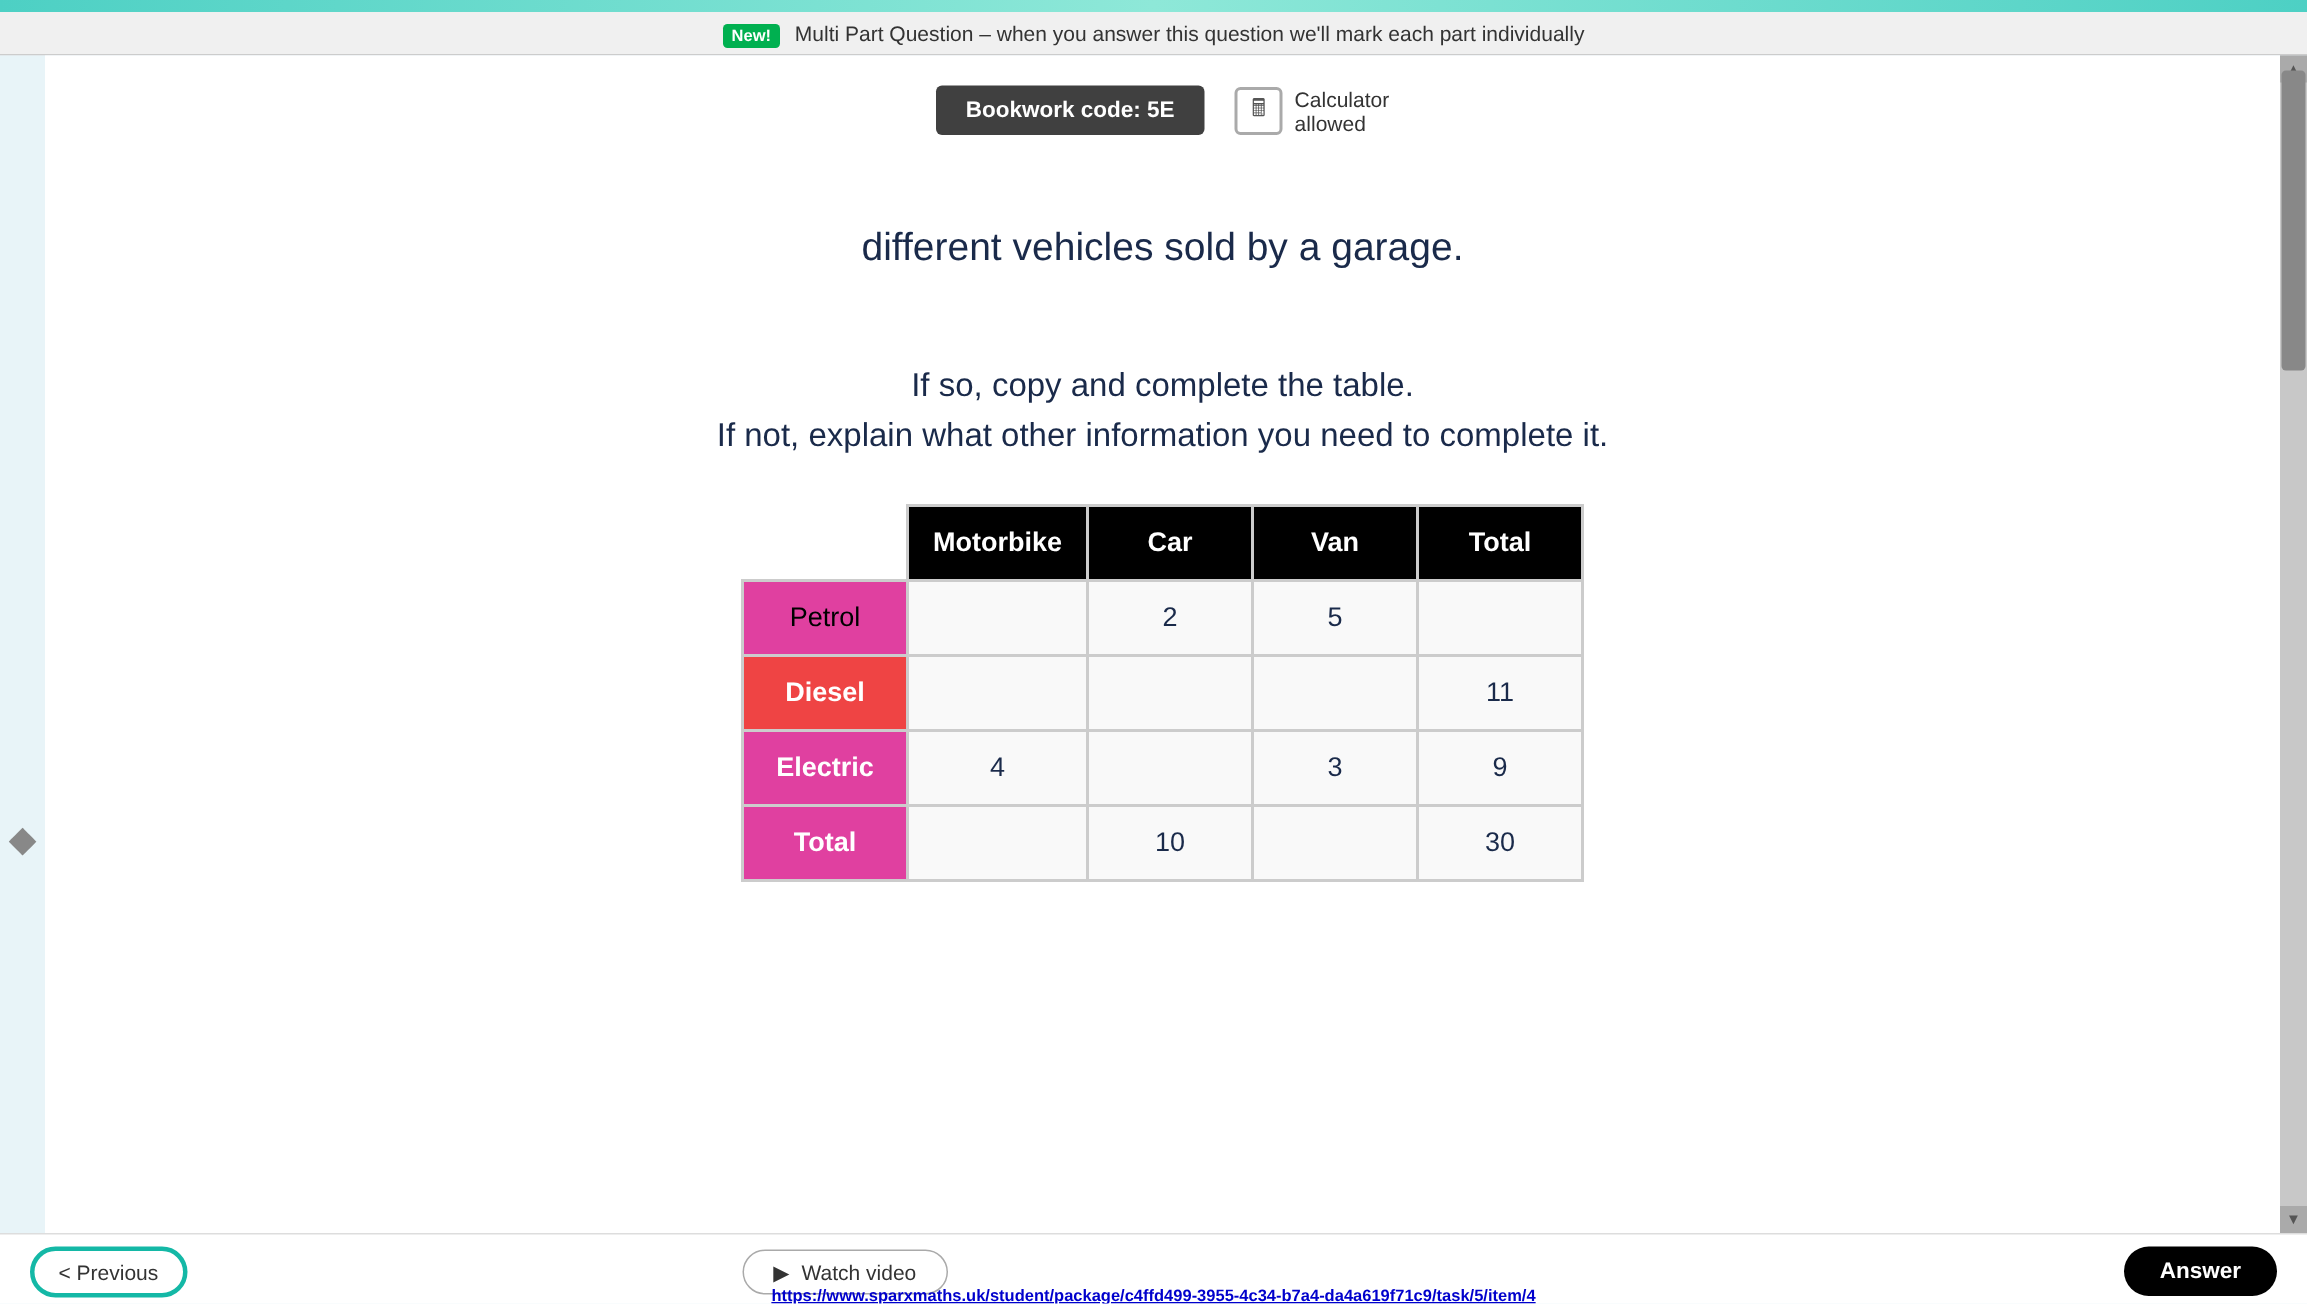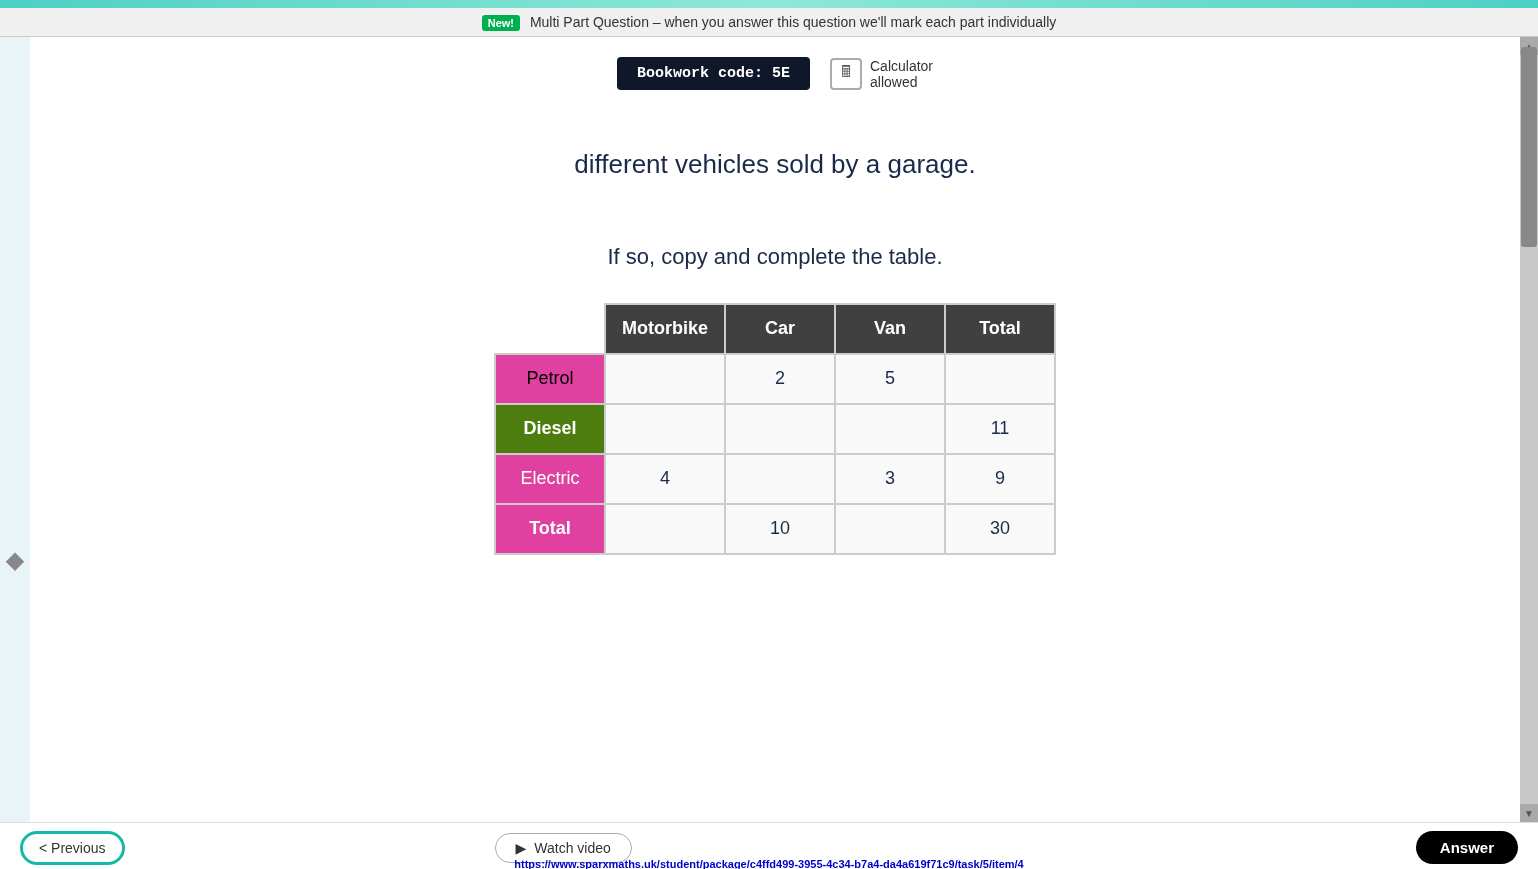--- a/index.html
+++ b/index.html
@@ -42,29 +42,28 @@
 
     
     .bookwork-bar {
       display: flex;
       justify-content: center;
       align-items: center;
       gap: 20px;
       margin-bottom: 20px;
     }
     .bookwork-code-btn {
-      background: #0f172a;
+      background: #404040;
       color: white;
       border: none;
       padding: 8px 20px;
       font-size: 15px;
       font-weight: bold;
       border-radius: 4px;
       cursor: pointer;
-      font-family: Liberation Mono, monospace;
     }
     .calculator-allowed {
       display: flex;
       align-items: center;
       gap: 8px;
       color: #333;
       font-size: 14px;
     }
     .calc-icon {
       width: 32px;
@@ -107,45 +106,45 @@
     }
     .freq-table th, .freq-table td {
       border: 2px solid #ccc;
       min-width: 110px;
       height: 50px;
       text-align: center;
       vertical-align: middle;
       font-size: 18px;
     }
     .header-cell {
-      background: #404040;
+      background: #000000;
       color: white;
       font-weight: bold;
       font-size: 18px;
       padding: 8px 16px;
     }
     .row-label-petrol {
       background: #e040a0;
       color: #000000;
       font-weight: normal;
       font-size: 18px;
       padding: 8px 16px;
       margin-left: 47px;
     }
     .row-label-diesel {
-      background: #4d7c0f;
+      background: #ef4444;
       color: white;
       font-weight: bold;
       font-size: 18px;
       padding: 8px 16px;
     }
     .row-label-electric {
       background: #e040a0;
       color: white;
-      font-weight: normal;
+      font-weight: bold;
       font-size: 18px;
       padding: 8px 16px;
     }
     .row-label-total {
       background: #e040a0;
       color: white;
       font-weight: bold;
       font-size: 18px;
       padding: 8px 16px;
     }
@@ -295,20 +294,21 @@
     </div>
 
     <div class="question-title">
       <br>
       <span>different vehicles sold by a garage.</span>
     </div>
 
     <div class="question-sub">
       <br>
       <span>If so, copy and complete the table.</span><br>
+      <span>If not, explain what other information you need to complete it.</span>
     </div>
 
     <div class="table-wrapper">
       <table class="freq-table">
         <thead>
           <tr>
             <th class="corner-cell"></th>
             <th class="header-cell">Motorbike</th>
             <th class="header-cell">Car</th>
             <th class="header-cell">Van</th>

